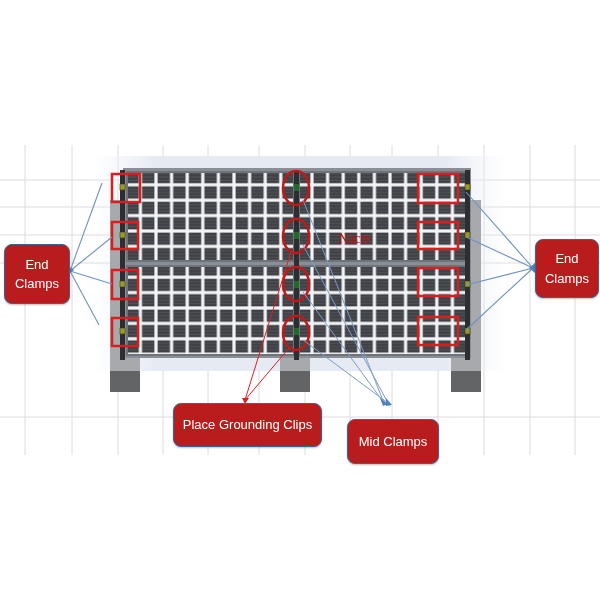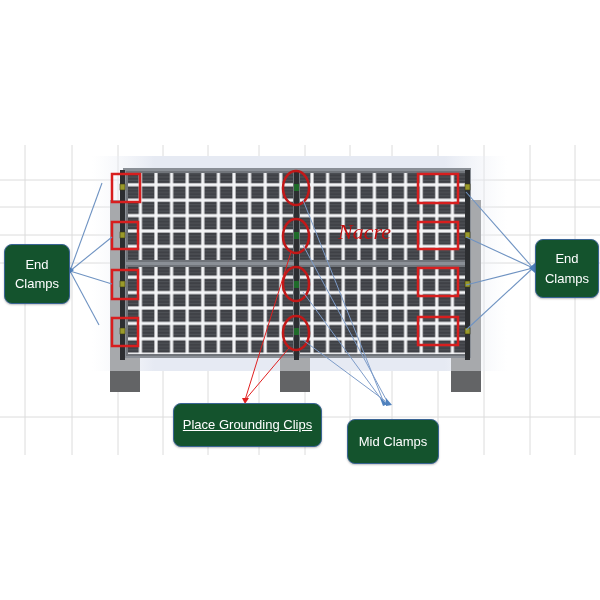--- a/index.html
+++ b/index.html
@@ -1,30 +1,30 @@
 <!DOCTYPE html>
 <html><head>
 <meta charset="utf-8">
 <style>
   html, body { margin:0; padding:0; background:#ffffff; }
   body { width:600px; height:600px; position:relative; overflow:hidden; font-family:"Liberation Sans", sans-serif; }
   .grid-bg { position:absolute; left:0; top:145px; width:600px; height:310px; }
   .scene { position:absolute; left:0; top:0; width:600px; height:600px; }
   .callout {
-    position:absolute; background:#14532d; border:1.5px solid #3a6494; border-radius:8px;
+    position:absolute; background:#b91c1c; border:1.5px solid #3a6494; border-radius:8px;
     color:#ffffff; font-size:13px; display:flex; align-items:center; justify-content:center;
     text-align:center; line-height:1.5; box-shadow:0 1px 2px rgba(0,0,0,0.25);
     font-family:"Liberation Sans", sans-serif;
   }
   .callout span { display:block; }
   #end-left { left:4px; top:244px; width:64px; height:58px; }
   #end-right { left:535px; top:239px; width:62px; height:57px; }
-  #grounding { left:173px; top:403px; width:147px; height:42px;text-decoration:underline; }
+  #grounding { left:173px; top:403px; width:147px; height:42px; }
   #mid { left:347px; top:419px; width:90px; height:43px; }
-  .nacre { position:absolute; left:338px; top:219px; font-family:"Liberation Serif", serif; font-style:italic; color:#c01010; font-size:22px; }
+  .nacre { position:absolute; left:338px; top:231px; font-family:"Liberation Serif", serif; color:#c01010; font-size:14px; }
 </style>
 </head>
 <body>
 
 <svg class="grid-bg" width="600" height="310" viewBox="0 0 600 310">
   <g stroke="#dcdcdc" stroke-width="1">
     <line x1="25" y1="0" x2="25" y2="310"></line>
       <line x1="72" y1="0" x2="72" y2="310"></line>
     <line x1="118" y1="0" x2="118" y2="310"></line>
       <line x1="163" y1="0" x2="163" y2="310"></line>

